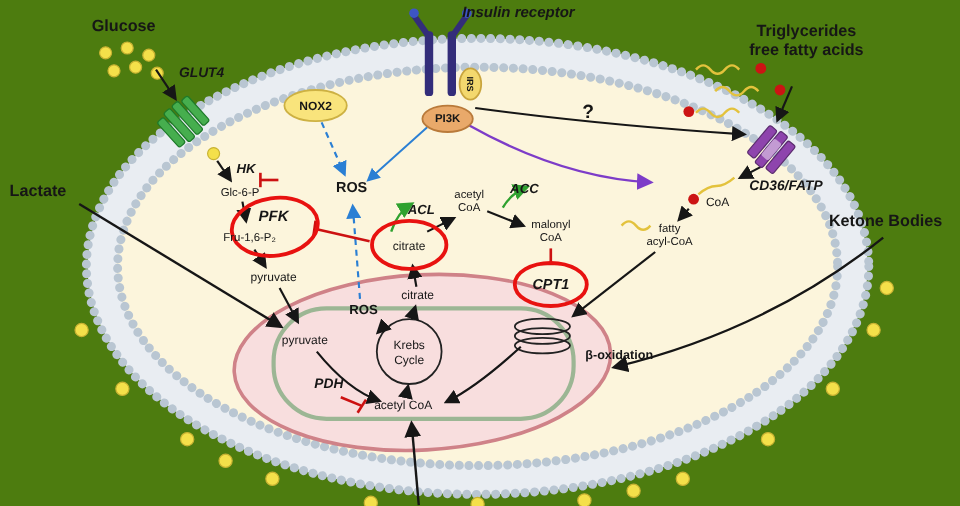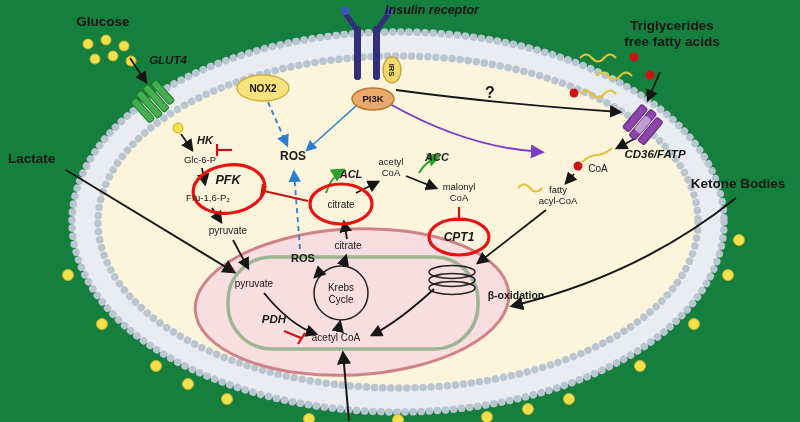--- a/index.html
+++ b/index.html
@@ -1,16 +1,16 @@
 <!DOCTYPE html>
 <html><head>
 <meta charset="utf-8">
 <style>
   html,body{margin:0;padding:0;background:#fff;}
-  .stage{position:relative;width:800px;height:422px;background:#15803d;overflow:hidden;}
+  .stage{position:relative;width:800px;height:422px;background:#4d7c0f;overflow:hidden;}
   svg text{font-family:"Liberation Sans",sans-serif;fill:#161616;}
   .b{font-weight:700}
   .i{font-style:italic}
 </style>
 </head>
 <body>
 
 <div class="stage">
 <svg width="800" height="422" viewBox="0 0 800 422">
   <defs>

